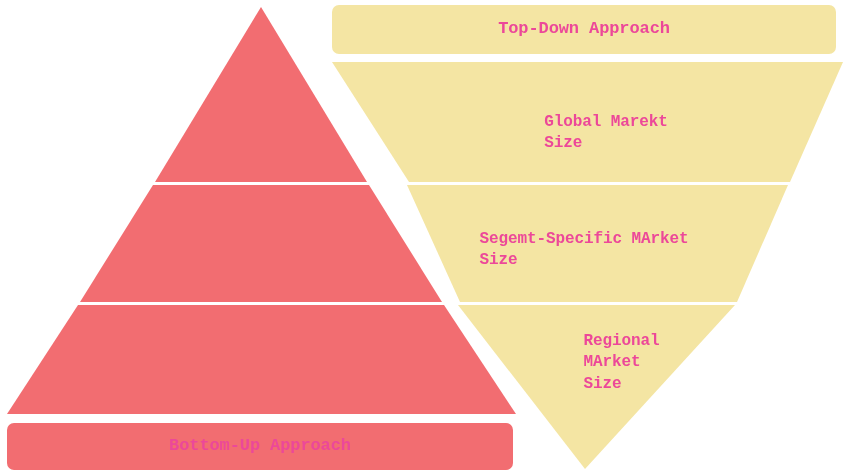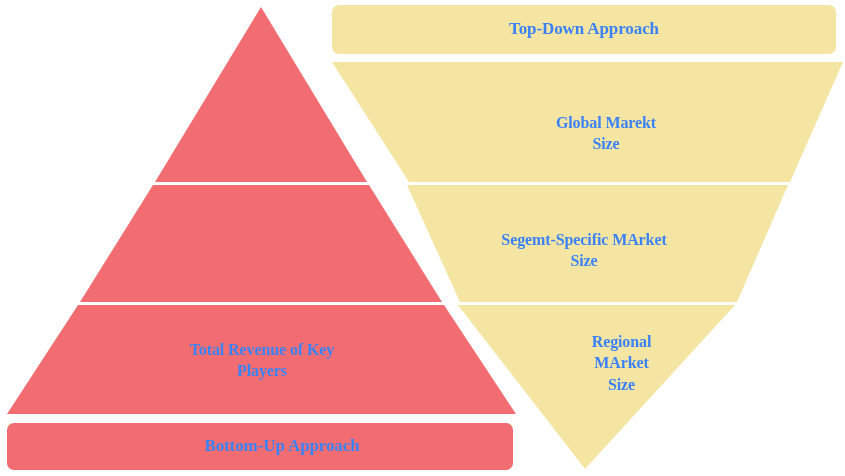--- a/index.html
+++ b/index.html
@@ -24,24 +24,23 @@
     left: 0;
     width: 845px;
     height: 476px;
     display: block;
   }
   .shape-label {
     position: absolute;
     display: flex;
     align-items: center;
     justify-content: center;
-    text-align: center;
-    font-family: Liberation Serif, serif;
+    font-family: Liberation Mono, monospace;
     font-weight: bold;
-    color: #3b82f6;
+    color: #ec4899;
     line-height: 1.32;
     letter-spacing: -0.1px;
     white-space: pre-line;
     pointer-events: none;
   }
   .banner-label {
     font-size: 17px;
   }
   .tier-label {
     font-size: 16px;
@@ -72,24 +71,22 @@
       <polygon points="332,62 843,62 790,182 409,182" fill="#F4E5A3"></polygon>
 
       <polygon points="407,185 788,185 737,302 460,302" fill="#F4E5A3"></polygon>
 
       <polygon points="458,305 735,305 585,469" fill="#F4E5A3"></polygon>
     </g>
   </svg>
 
 
 
-  <div class="shape-label tier-label" style="left:82px; top:325px; width:360px; height:70px;">Total Revenue of Key
-Players</div>
 
-  <div class="shape-label banner-label" style="left:7px; top:423px; width:506px; height:47px;padding-left:22px;">Bottom-Up Approach</div>
+  <div class="shape-label banner-label" style="left:7px; top:423px; width:506px; height:47px;">Bottom-Up Approach</div>
 
   <div class="shape-label banner-label" style="left:332px; top:5px; width:504px; height:49px;">Top-Down Approach</div>
 
   <div class="shape-label tier-label" style="left:416px; top:98px; width:380px; height:70px;">Global Marekt
 Size</div>
 
   <div class="shape-label tier-label" style="left:398px; top:215px; width:372px; height:70px;">Segemt-Specific MArket
 Size</div>
 
   <div class="shape-label tier-label" style="left:484px; top:318px; width:275px; height:90px;">Regional

